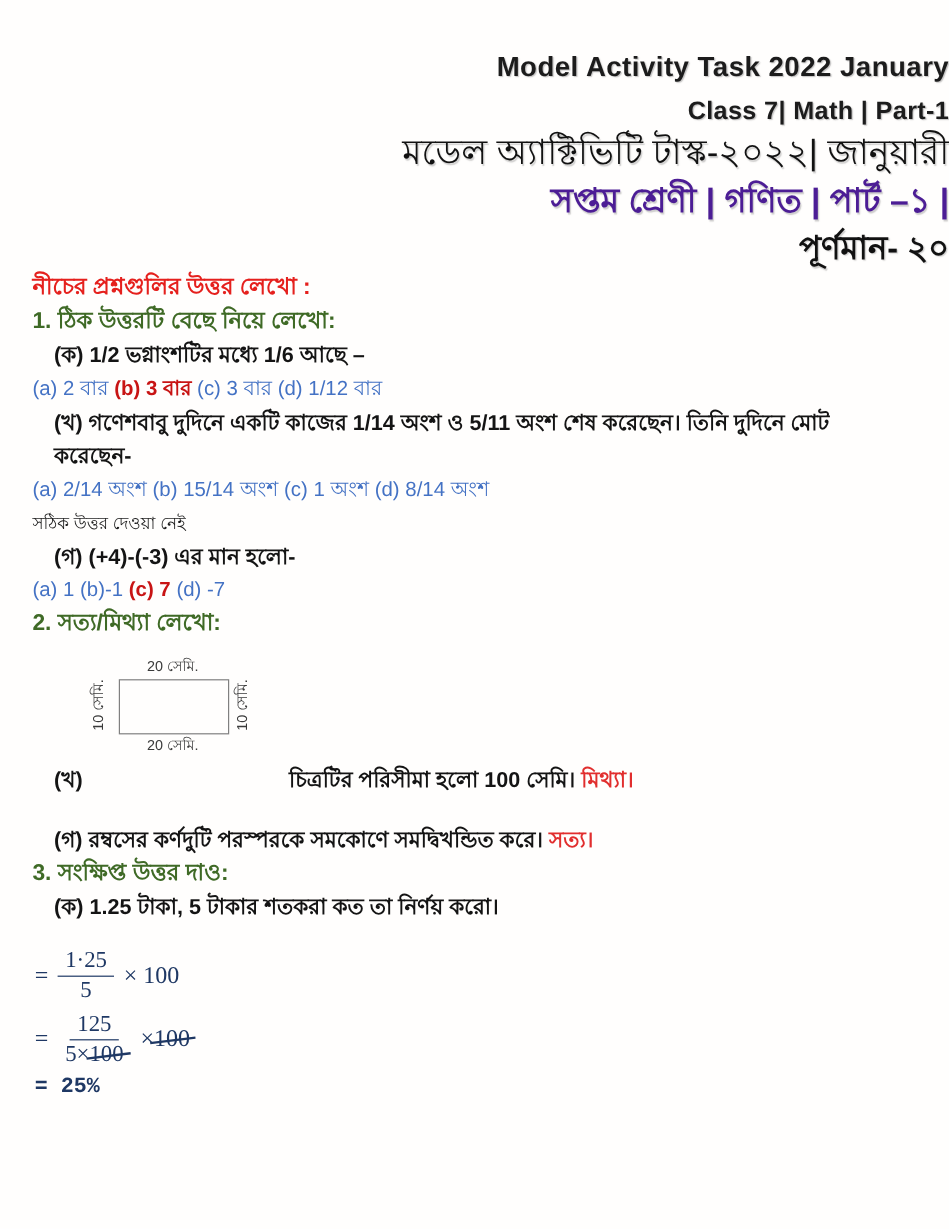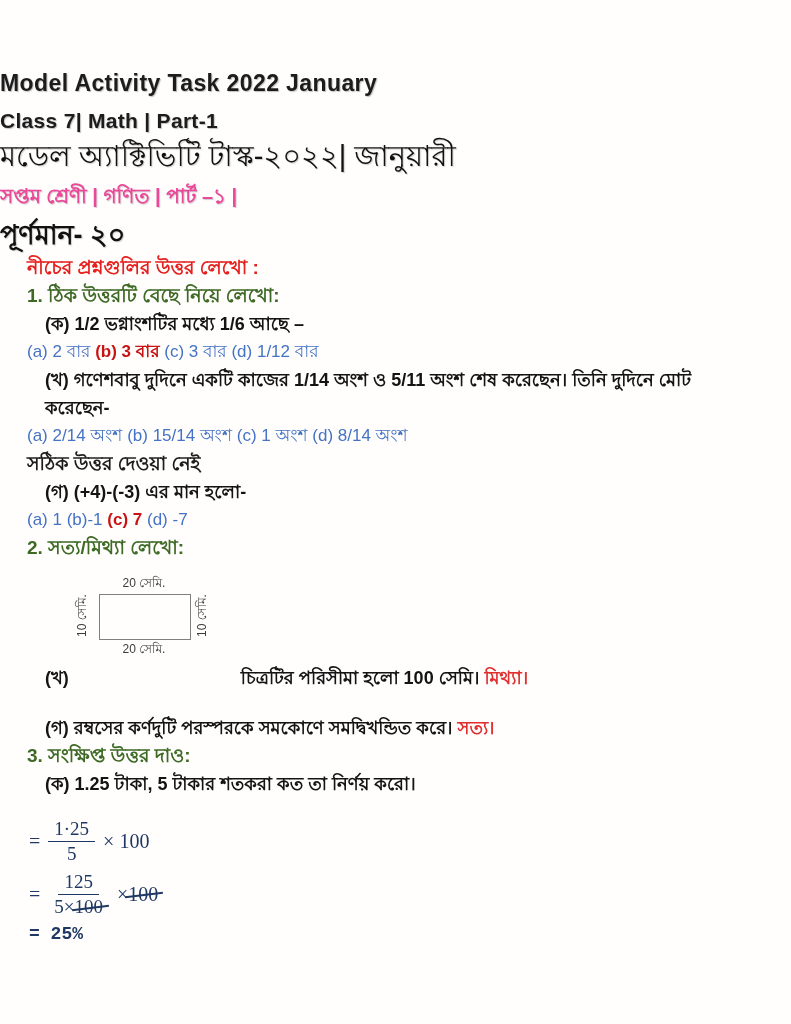--- a/index.html
+++ b/index.html
@@ -5,44 +5,44 @@
   html,body{margin:0;padding:0;background:#ffffff;}
   .page{
     position:relative;
     width:791px;height:1024px;
     background:#fffefd;
     font-family:"Liberation Sans","DejaVu Sans",sans-serif;
     color:#1a1a1a;
     overflow:hidden;
   }
   
-  .header{ text-align:left; padding-top:68px; }
+  .header{ text-align:right; padding-top:40px; }
   .t-en1{
     font-size:23px;font-weight:bold;color:#1c1c1c;line-height:30px;
     letter-spacing:.4px; text-shadow:1px 1px 1px rgba(120,120,120,.45);
   }
   .t-en2{
     font-size:21px;font-weight:bold;color:#1c1c1c;line-height:30px;margin-top:8px;
     letter-spacing:.3px; text-shadow:1px 1px 1px rgba(120,120,120,.45);
   }
   .t-bn1{font-size:29px;font-weight:normal;line-height:40px;color:#111;
     text-shadow:1px 1px 1px rgba(130,130,130,.4);}
-  .t-bn2{font-size:20px;font-weight:bold;line-height:40px;color:#ec4899;
+  .t-bn2{font-size:28px;font-weight:bold;line-height:40px;color:#4c1d95;
     text-shadow:1px 1px 1px rgba(130,130,130,.4);}
   .t-bn3{font-size:27px;font-weight:bold;line-height:38px;color:#111;
     text-shadow:1px 1px 1px rgba(130,130,130,.4);}
   
   .content{ padding:0 40px 0 27px; }
   .line{ margin:0; line-height:28px; font-size:18px; }
   .red-head{ color:#e5201d; font-weight:bold; font-size:19px; }
   .green-head{ color:#3f6a26; font-weight:bold; font-size:19px; }
   .q-bold{ color:#141414; font-weight:bold;margin-left:18px; }
   .opts{ color:#4472c4; font-size:17px; font-weight:normal; }
   .opt-answer{ color:#c81414; font-weight:bold; }
-  .plain{ color:#1c1c1c; font-size:19px; font-weight:bold; }
+  .plain{ color:#1c1c1c; font-size:14px; font-weight:normal; }
   .truth{ color:#e12e2e; font-weight:bold; }
   
   .fig{ position:relative; height:92px; margin:10px 0 0 0; }
   .fig-rect{
     position:absolute; left:72px; top:22px; width:90px; height:44px;
     border:1.5px solid #808080; background:#fffefd;
   }
   .fig-lab{ position:absolute; font-size:12px; color:#3a3a3a; line-height:14px; }
   .fig-top{ left:62px; top:4px; width:110px; text-align:center; }
   .fig-bottom{ left:62px; top:70px; width:110px; text-align:center; }

